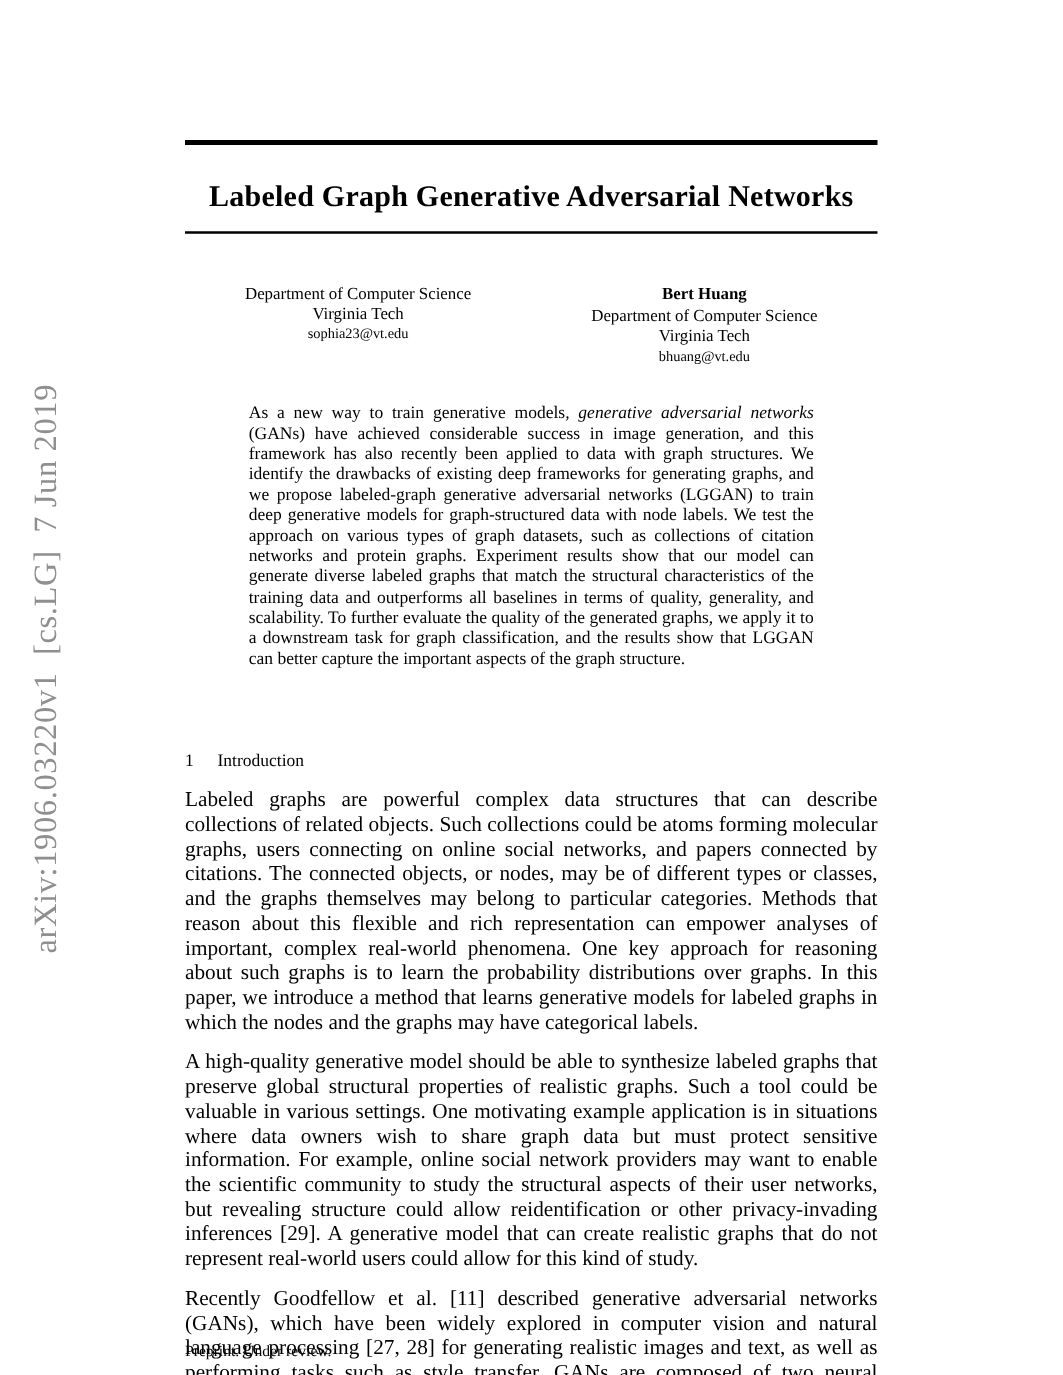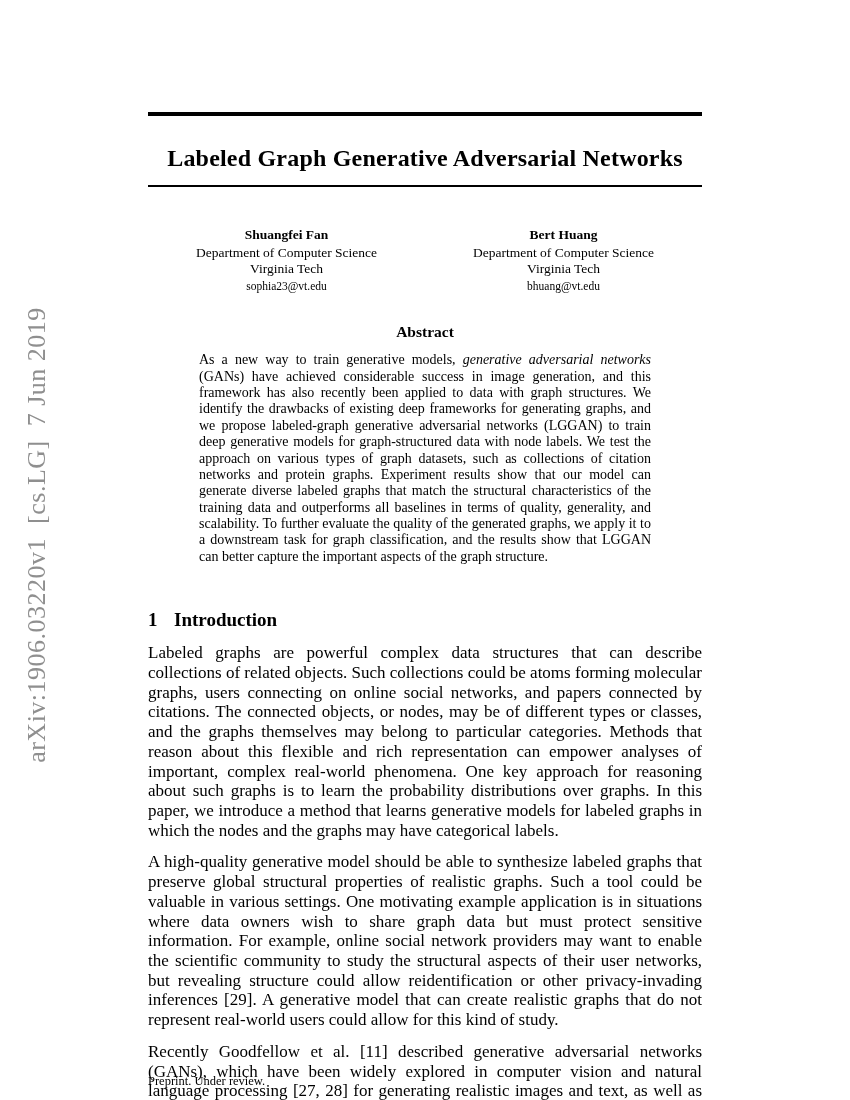--- a/index.html
+++ b/index.html
@@ -53,21 +53,21 @@
     font-weight: bold;
     text-align: center;
     margin-bottom: 11px;
   }
   .abstract-body {
     margin: 0 51px;
     font-size: 14px;
     line-height: 1.17;
     text-align: justify;
   }
-  .section-heading { margin-top: 44px; font-size: 19px; font-weight: bold; }
+  .section-heading { margin-top: 66px; font-size: 14px; font-weight: normal; }
   .sec-num { display: inline-block; width: 26px; }
   .body-para {
     margin-top: 12px;
     font-size: 17px;
     line-height: 1.16;
     text-align: justify;
   }
   .footnote {
     position: absolute;
     left: 148px;
@@ -86,35 +86,33 @@
   <main class="content">
 
     <div class="rule-thick"></div>
 
     <h1 class="title">Labeled Graph Generative Adversarial Networks</h1>
 
     <div class="rule-thin"></div>
 
     <div class="authors">
       <div class="author">
-        <div class="author-name">Shuangfei Fan</div>
         <div class="author-line">Department of Computer Science</div>
         <div class="author-line">Virginia Tech</div>
         <div class="author-email">sophia23@vt.edu</div>
       </div>
       <div class="author">
         <div class="author-name">Bert Huang</div>
         <div class="author-line">Department of Computer Science</div>
         <div class="author-line">Virginia Tech</div>
         <div class="author-email">bhuang@vt.edu</div>
       </div>
     </div>
 
     <section class="abstract">
-      <h2 class="abstract-heading">Abstract</h2>
       <p class="abstract-body"><span>As a new way to train generative models, </span><em>generative adversarial networks</em><span> (GANs) have achieved considerable success in image generation, and this framework has also recently been applied to data with graph structures. We identify the drawbacks of existing deep frameworks for generating graphs, and we propose labeled-graph generative adversarial networks (LGGAN) to train deep generative models for graph-structured data with node labels. We test the approach on various types of graph datasets, such as collections of citation networks and protein graphs. Experiment results show that our model can generate diverse labeled graphs that match the structural characteristics of the training data and outperforms all baselines in terms of quality, generality, and scalability. To further evaluate the quality of the generated graphs, we apply it to a downstream task for graph classification, and the results show that LGGAN can better capture the important aspects of the graph structure.</span></p>
     </section>
 
     <h3 class="section-heading"><span class="sec-num">1</span><span>Introduction</span></h3>
 
     <p class="body-para">Labeled graphs are powerful complex data structures that can describe collections of related objects. Such collections could be atoms forming molecular graphs, users connecting on online social networks, and papers connected by citations. The connected objects, or nodes, may be of different types or classes, and the graphs themselves may belong to particular categories. Methods that reason about this flexible and rich representation can empower analyses of important, complex real-world phenomena. One key approach for reasoning about such graphs is to learn the probability distributions over graphs. In this paper, we introduce a method that learns generative models for labeled graphs in which the nodes and the graphs may have categorical labels.</p>
 
     <p class="body-para">A high-quality generative model should be able to synthesize labeled graphs that preserve global structural properties of realistic graphs. Such a tool could be valuable in various settings. One motivating example application is in situations where data owners wish to share graph data but must protect sensitive information. For example, online social network providers may want to enable the scientific community to study the structural aspects of their user networks, but revealing structure could allow reidentification or other privacy-invading inferences [29]. A generative model that can create realistic graphs that do not represent real-world users could allow for this kind of study.</p>
 
     <p class="body-para">Recently Goodfellow et al. [11] described generative adversarial networks (GANs), which have been widely explored in computer vision and natural language processing [27, 28] for generating realistic images and text, as well as performing tasks such as style transfer. GANs are composed of two neural networks. The first is a generator network that learns to map from a latent space to the distribution of the target data, and the second is a discriminator network that tries to distinguish real data from candidates synthesized by the generator. Those two networks compete with each other during training and each improves based on feedback from the other. The success of this general GAN framework has proven it to be a powerful tool for learning the distributions of complex data.</p>

